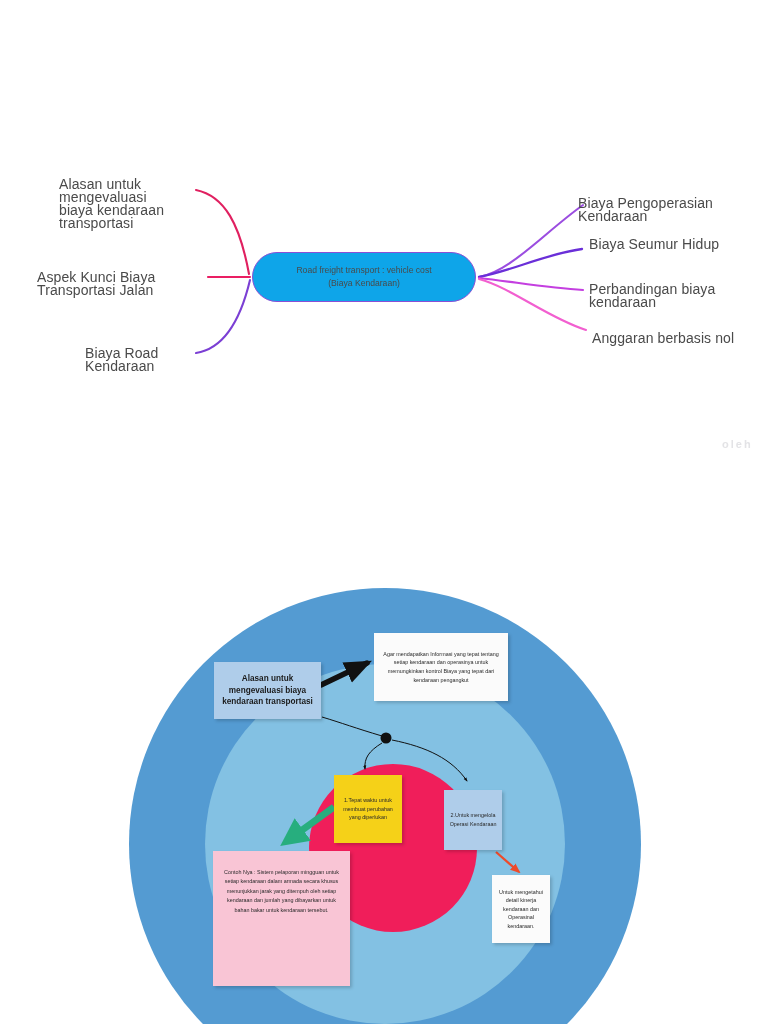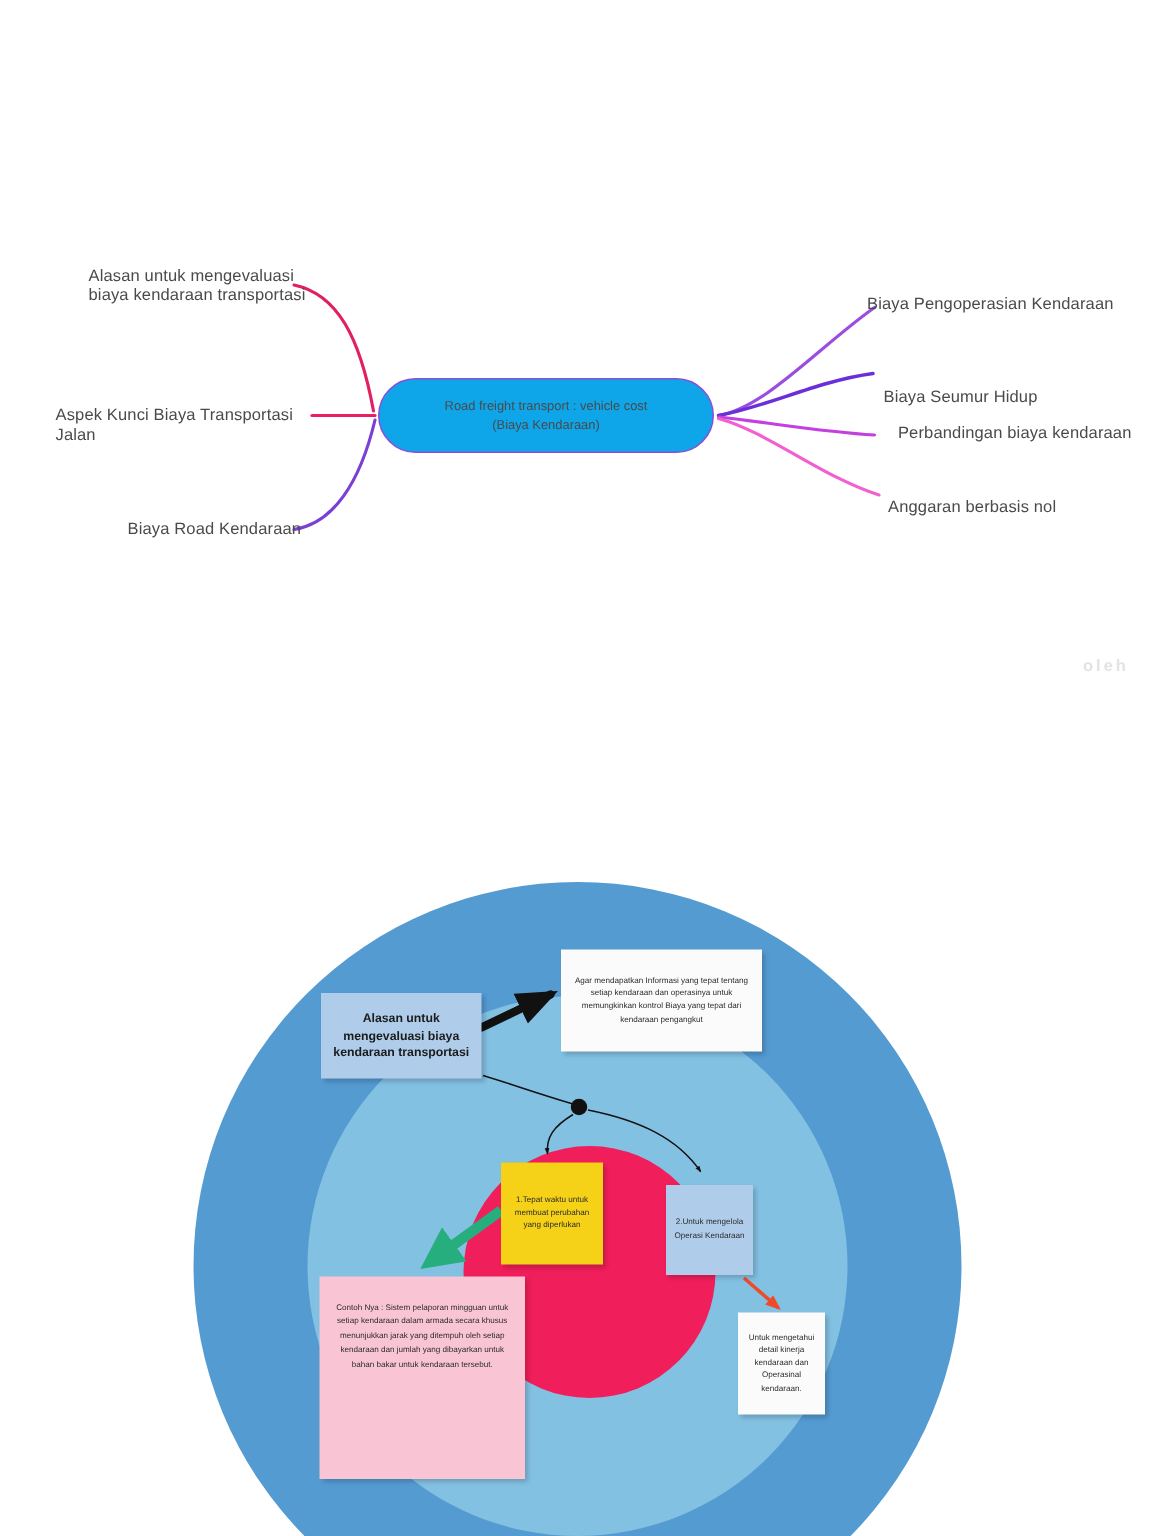--- a/index.html
+++ b/index.html
@@ -26,21 +26,21 @@
   }
   #mindmap-svg {
     position: absolute;
     left: 0;
     top: 0;
     width: 768px;
     height: 470px;
   }
   .mm-label {
     position: absolute;
-    font-size: 11px;
+    font-size: 14px;
     line-height: 13px;
     color: #4a4a4a;
     letter-spacing: 0.1px;
     white-space: pre-line;
   }
   .mm-label.right { text-align: left; }
   .mm-label.left  { text-align: left; }
 
   #central-node {
     position: absolute;
@@ -240,23 +240,23 @@
 
   <div class="mm-label left" style="left:59px; top:178px; width:145px;">Alasan untuk mengevaluasi
 biaya kendaraan transportasi</div>
 
   <div class="mm-label left" style="left:37px; top:271px; width:175px;">Aspek Kunci Biaya Transportasi Jalan</div>
 
   <div class="mm-label left" style="left:85px; top:347px; width:120px;">Biaya Road Kendaraan</div>
 
   <div class="mm-label right" style="left:578px; top:197px; width:175px;">Biaya Pengoperasian Kendaraan</div>
 
-  <div class="mm-label right" style="left:589px; top:259px; width:175px;">Biaya Seumur Hidup</div>
-
-  <div class="mm-label right" style="left:589px; top:283px; width:175px;text-align:center;">Perbandingan biaya kendaraan</div>
+  <div class="mm-label right" style="left:589px; top:238px; width:175px;">Biaya Seumur Hidup</div>
+
+  <div class="mm-label right" style="left:589px; top:283px; width:175px;">Perbandingan biaya kendaraan</div>
 
   <div class="mm-label right" style="left:592px; top:332px; width:175px;">Anggaran berbasis nol</div>
 
   <div id="central-node">
     <div id="central-node-text">Road freight transport : vehicle cost
 (Biaya Kendaraan)</div>
   </div>
 
   <div id="miro-watermark">oleh</div>
 </div>

